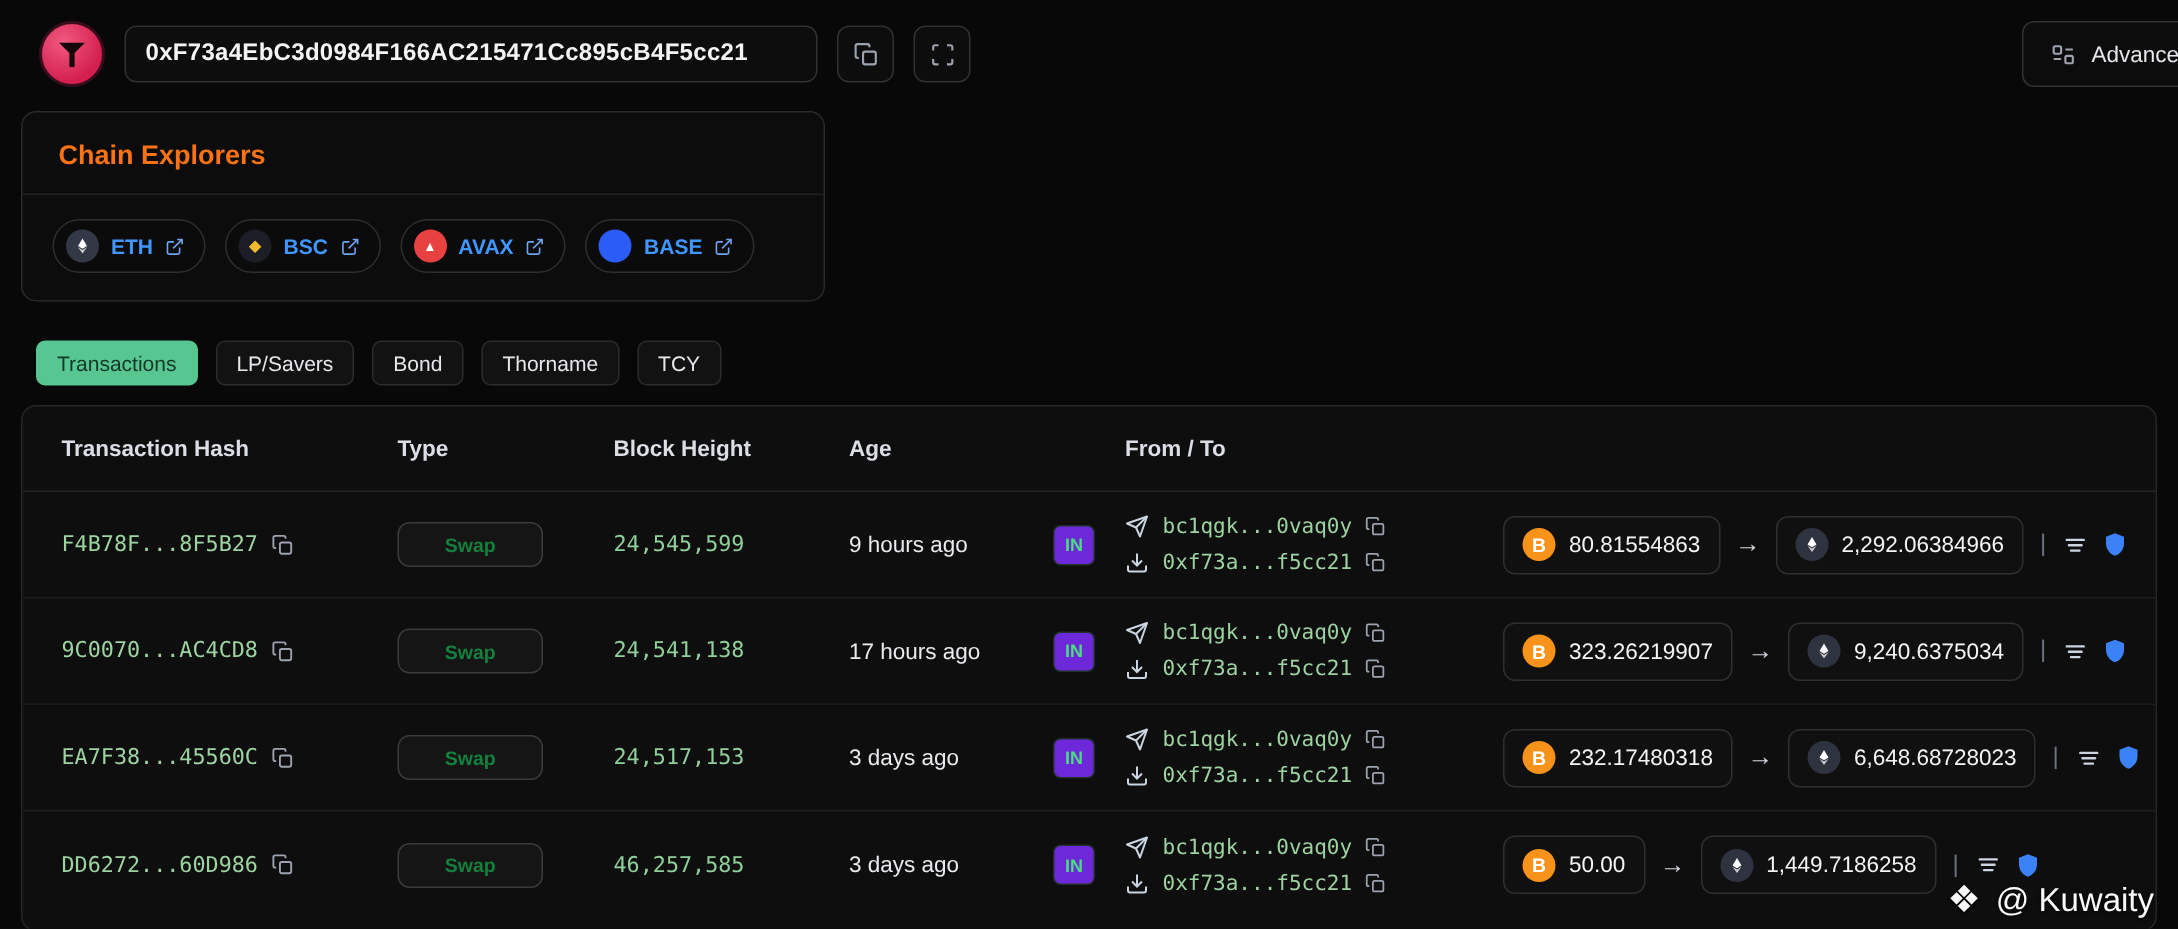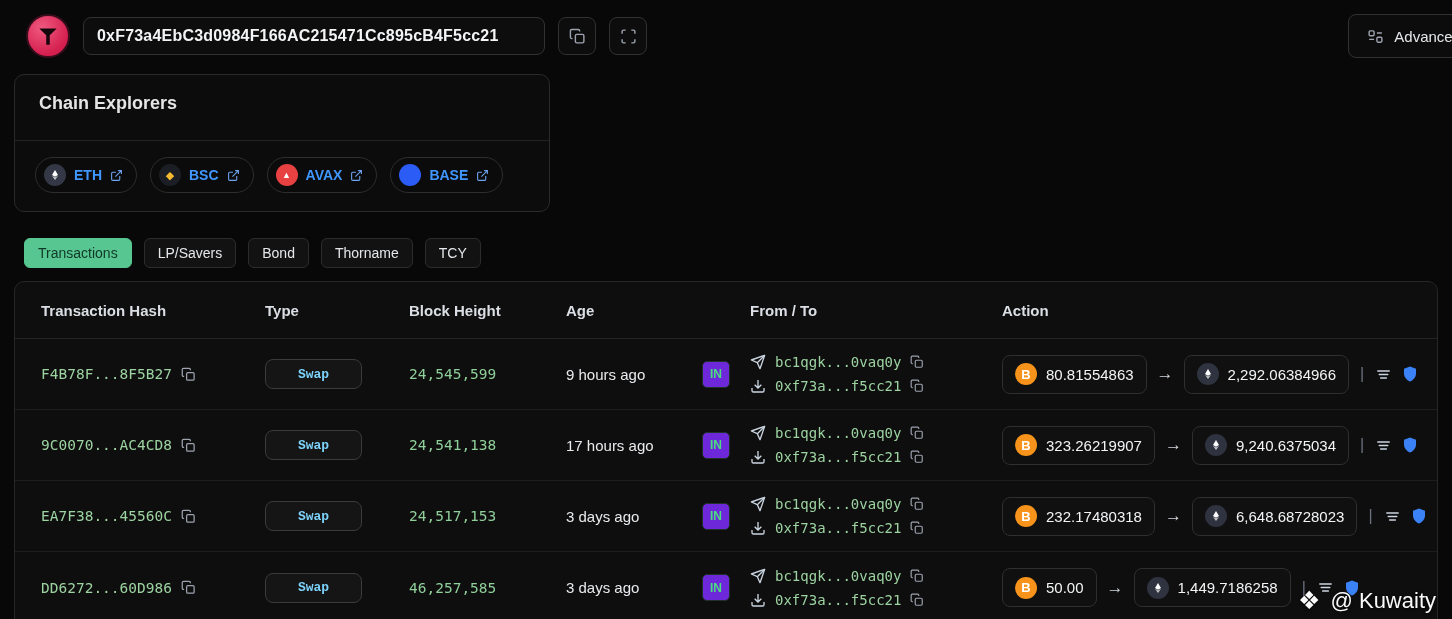--- a/index.html
+++ b/index.html
@@ -47,22 +47,22 @@
     color:#e5e7eb; font-size:15px; cursor:pointer;
   }
   .advanced-btn svg { width:17px; height:17px; color:#9ca3af; }
 
   
   .chain-card {
     margin:6px 0 0 14px; width:536px;
     background:#0c0c0c; border:1px solid #2a2a2a; border-radius:10px;
   }
   .chain-card h2 {
-    font-size:18px; font-weight:700; color:#e5e5e5;
-    padding:18px 24px 26px; border-bottom:1px solid #232323;
+    font-size:18px; font-weight:700; color:#f97316;
+    padding:18px 24px 15px; border-bottom:1px solid #232323;
   }
   .chips { display:flex; gap:13px; padding:16px 20px 18px; }
   .chip {
     display:inline-flex; align-items:center; gap:8px;
     padding:6px 13px 6px 8px; background:#0b0b0b;
     border:1px solid #2e2e2e; border-radius:19px; cursor:pointer;
   }
   .cicon {
     width:22px; height:22px; border-radius:50%;
     display:flex; align-items:center; justify-content:center;
@@ -102,22 +102,22 @@
   .tbody-row:last-child { border-bottom:none; }
 
   .hash-cell { display:flex; align-items:center; gap:9px; }
   .hash { color:#9cd3a1; font-size:14.5px; cursor:pointer; }
   .copy { color:#9ca3af; cursor:pointer; display:flex; }
   .copy svg { width:15px; height:15px; }
 
   .swap-btn {
     width:97px; height:30px; background:#151515;
     border:1px solid #3b3b3b; border-radius:8px;
-    color:#7dd3fc; font-size:13px; font-weight:700;
-    font-family:Liberation Mono, monospace; cursor:pointer;
+    color:#15803d; font-size:13px; font-weight:700;
+    font-family:Liberation Sans, sans-serif; cursor:pointer;
   }
   .block { color:#8fcf9a; font-size:14.5px; cursor:pointer; }
   .age { font-size:15px; color:#e8eaed; }
 
   .in-badge {
     width:28px; height:27px; border-radius:5px;
     background:#6d28d9; border:1px solid #203128;
     color:#4ade80; font-size:12px; font-weight:700;
     display:flex; align-items:center; justify-content:center;
   }
@@ -285,21 +285,20 @@
 </div>
 
 <div class="table-card">
   <div class="trow thead">
     <div>Transaction Hash</div>
     <div>Type</div>
     <div>Block Height</div>
     <div>Age</div>
     <div></div>
     <div>From / To</div>
-    <div>Action</div>
   </div>
 
   <div class="trow tbody-row">
     <div class="hash-cell">
       <span class="hash mono">F4B78F...8F5B27</span>
       <span class="copy">
           <svg>
             <use href="#i-copy"></use>
           </svg>
         </span>

